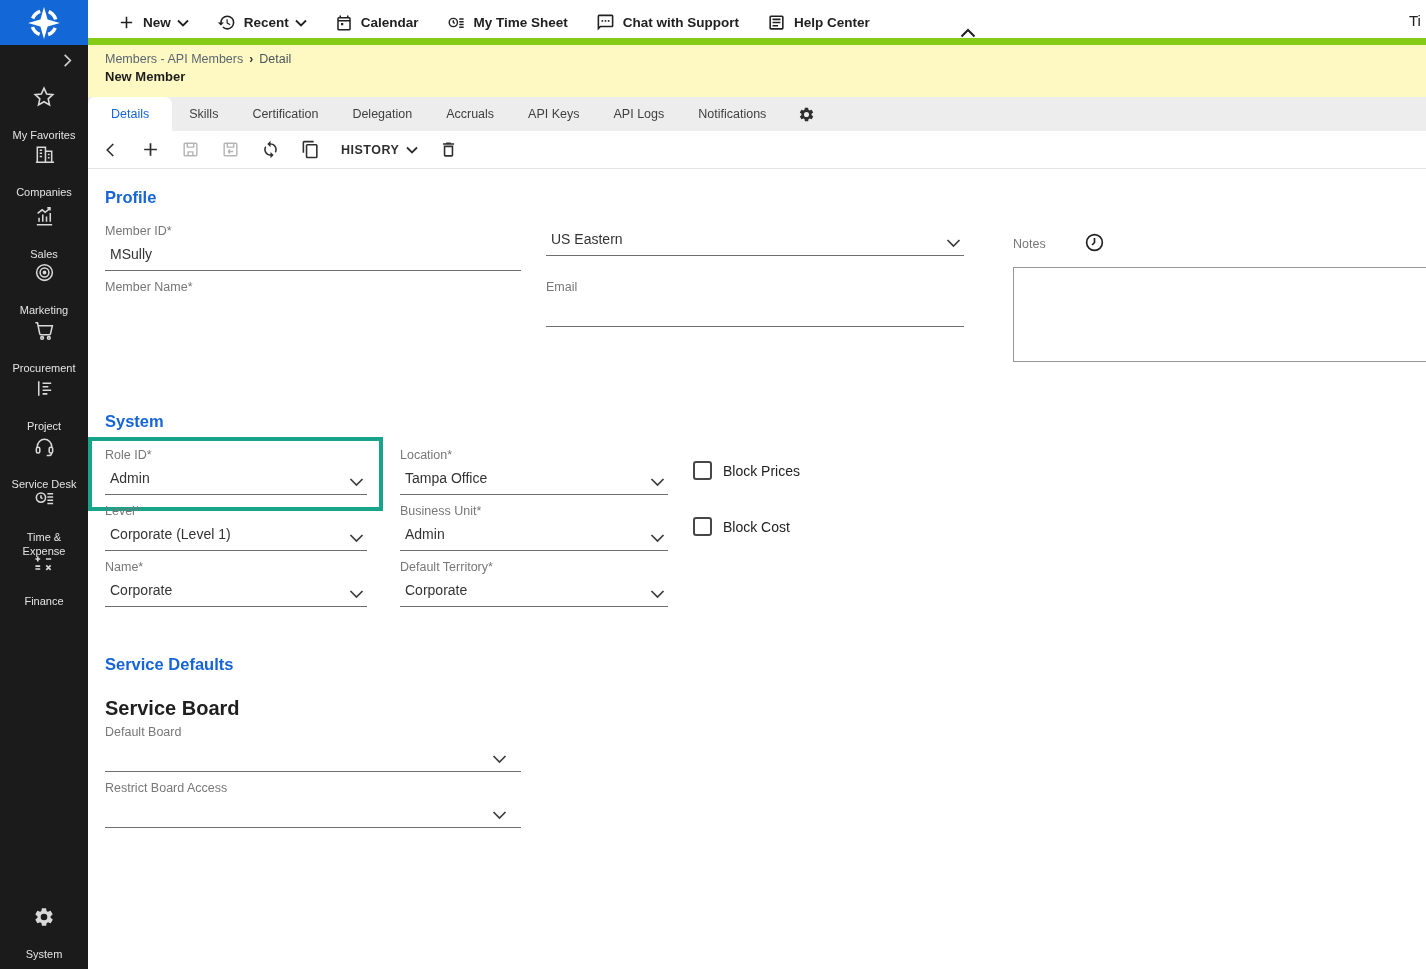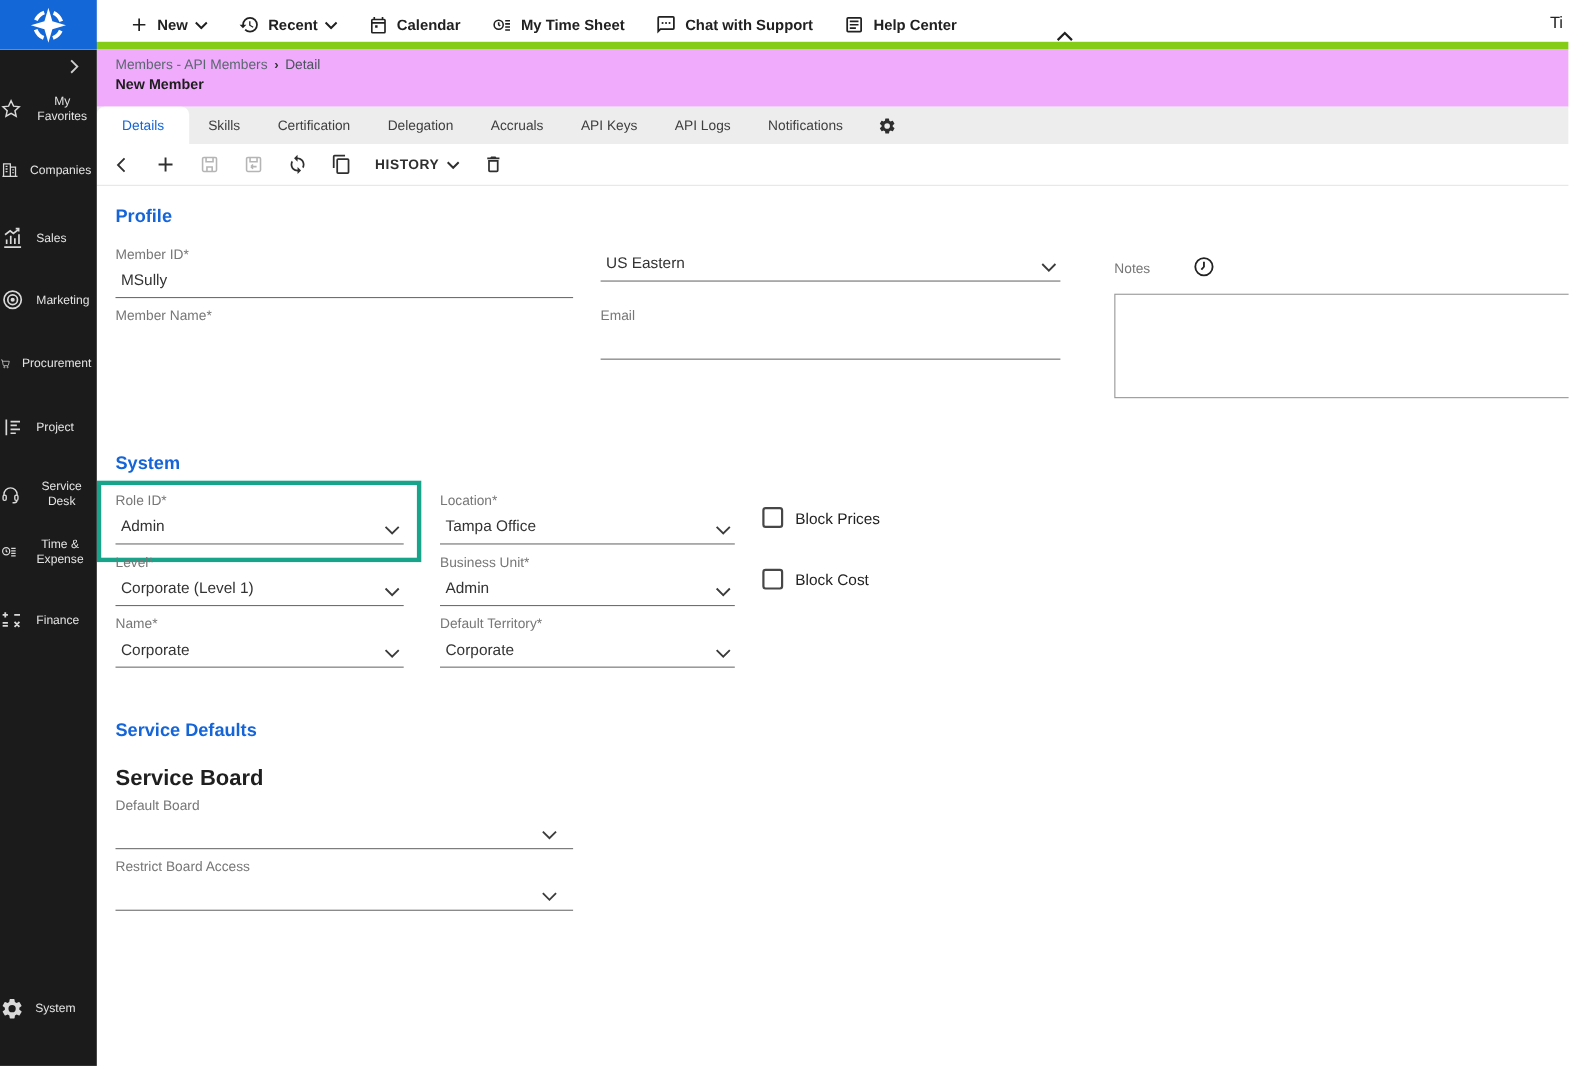--- a/index.html
+++ b/index.html
@@ -15,25 +15,25 @@
   .logo { position:absolute; left:0; top:0; width:88px; height:45px; background:#1467d6; display:flex; align-items:center; justify-content:center; }
   .topnav { position:absolute; left:118px; top:0; height:45px; display:flex; align-items:center; gap:28px; }
   .topnav .titem { display:flex; align-items:center; gap:8px; font-size:13.5px; font-weight:700; color:#212121; cursor:pointer; white-space:nowrap; }
   .topnav .titem .chev { margin-left:-2px; }
   .collapse-chev { position:absolute; left:960px; top:28px; color:#212121; }
   .ti-clip { position:absolute; left:1409px; top:12px; font-size:15px; color:#222; white-space:nowrap; }
 
   
   .sidebar { position:absolute; left:0; top:45px; width:88px; height:924px; background:#1b1b1b; z-index:4; }
   .sexpand { position:absolute; top:8px; right:13px; color:#cfcfcf; cursor:pointer; }
-  .snav { position:absolute; left:0; width:88px; display:flex; flex-direction:row; align-items:center; gap:5px; color:#d9d9d9; cursor:pointer; }
+  .snav { position:absolute; left:0; width:88px; display:flex; flex-direction:column; align-items:center; gap:19px; color:#d9d9d9; cursor:pointer; }
   .snav .slbl { font-size:11px; line-height:14px; text-align:center; color:#e3e3e3; padding:0 5px; }
 
   
-  .crumbbar { position:absolute; left:88px; top:45px; width:1338px; height:52px; background:#f0abfc; }
+  .crumbbar { position:absolute; left:88px; top:45px; width:1338px; height:52px; background:#fef9c3; }
   .crumb { position:absolute; left:17px; top:7px; font-size:12.5px; color:#5b6770; display:flex; align-items:center; gap:6px; }
   .crumb .sep { color:#333; font-weight:700; font-size:12px; }
   .crumb .cur { color:#4a545c; }
   .pagetitle { position:absolute; left:17px; top:24px; font-size:13px; font-weight:700; color:#1d1d1d; }
 
   
   .tabsbar { position:absolute; left:88px; top:97px; width:1338px; height:34px; background:#ededed; display:flex; align-items:stretch; }
   .tab { display:flex; align-items:center; padding:0 17px; font-size:12.5px; color:#3f3f3f; cursor:pointer; white-space:nowrap; }
   .tab.active { background:#fff; color:#1565d8; border-radius:7px 7px 0 0; padding:0 23px; }
   .tab-gear { display:flex; align-items:center; padding:0 15px; color:#2f2f2f; cursor:pointer; }

